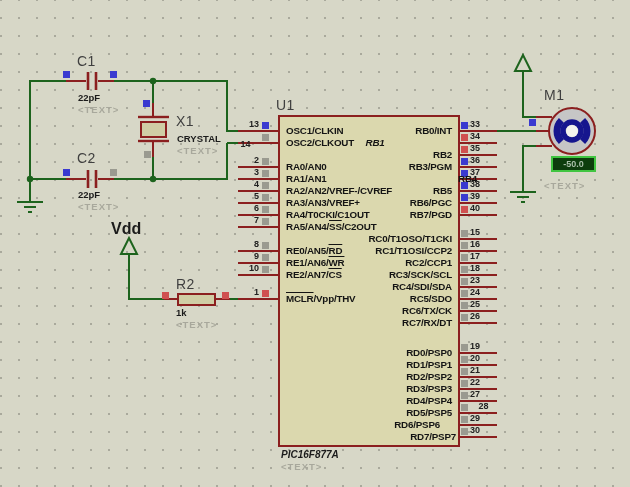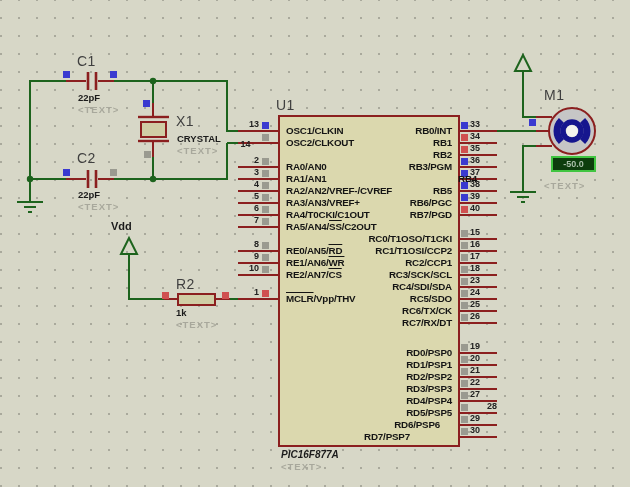--- a/index.html
+++ b/index.html
@@ -188,21 +188,21 @@
       <div class="sq red" style="left: 262px; top: 290px;"></div>
       <div class="pin-num" style="left: 232px; top: 287px; width: 27px; text-align: right;">1</div>
       <div class="pin-name" style="left: 286px; top: 293px;"><span class="over">MCLR</span><span>/Vpp/THV</span></div>
       <div class="pin-stub" style="left: 460px; top: 130px; width: 37px;"></div>
       <div class="sq blue" style="left: 461px; top: 122px;"></div>
       <div class="pin-num" style="left: 470px; top: 119px; width: 27px; text-align: left;">33</div>
       <div class="pin-name" style="left: 298px; top: 125px; width: 154px; text-align: right;"><span>RB0/INT</span></div>
       <div class="pin-stub" style="left: 460px; top: 142px; width: 37px;"></div>
       <div class="sq red" style="left: 461px; top: 134px;"></div>
       <div class="pin-num" style="left: 470px; top: 131px; width: 27px; text-align: left;">34</div>
-      <div class="pin-name" style="left: 298px; top: 137px; width: 154px; text-align: right;"><span>RB1</span></div>
+      <div class="pin-name" style="left: 298px; top: 137px; width: 154px; text-align: center; font-style: italic;"><span>RB1</span></div>
       <div class="pin-stub" style="left: 460px; top: 154px; width: 37px;"></div>
       <div class="sq red" style="left: 461px; top: 146px;"></div>
       <div class="pin-num" style="left: 470px; top: 143px; width: 27px; text-align: left;">35</div>
       <div class="pin-name" style="left: 298px; top: 149px; width: 154px; text-align: right;"><span>RB2</span></div>
       <div class="pin-stub" style="left: 460px; top: 166px; width: 37px;"></div>
       <div class="sq blue" style="left: 461px; top: 158px;"></div>
       <div class="pin-num" style="left: 470px; top: 155px; width: 27px; text-align: left;">36</div>
       <div class="pin-name" style="left: 298px; top: 161px; width: 154px; text-align: right;"><span>RB3/PGM</span></div>
       <div class="pin-stub" style="left: 460px; top: 178px; width: 37px;"></div>
       <div class="sq blue" style="left: 461px; top: 170px;"></div>
@@ -267,30 +267,30 @@
       <div class="pin-stub" style="left: 460px; top: 388px; width: 37px;"></div>
       <div class="sq gray" style="left: 461px; top: 380px;"></div>
       <div class="pin-num" style="left: 470px; top: 377px; width: 27px; text-align: left;">22</div>
       <div class="pin-name" style="left: 298px; top: 383px; width: 154px; text-align: right;"><span>RD3/PSP3</span></div>
       <div class="pin-stub" style="left: 460px; top: 400px; width: 37px;"></div>
       <div class="sq gray" style="left: 461px; top: 392px;"></div>
       <div class="pin-num" style="left: 470px; top: 389px; width: 27px; text-align: left;">27</div>
       <div class="pin-name" style="left: 298px; top: 395px; width: 154px; text-align: right;"><span>RD4/PSP4</span></div>
       <div class="pin-stub" style="left: 460px; top: 412px; width: 37px;"></div>
       <div class="sq gray" style="left: 461px; top: 404px;"></div>
-      <div class="pin-num" style="left: 470px; top: 401px; width: 27px; text-align: right;">28</div>
+      <div class="pin-num" style="left: 470px; top: 401px; width: 27px; text-align: center;">28</div>
       <div class="pin-name" style="left: 298px; top: 407px; width: 154px; text-align: right;"><span>RD5/PSP5</span></div>
       <div class="pin-stub" style="left: 460px; top: 424px; width: 37px;"></div>
       <div class="sq gray" style="left: 461px; top: 416px;"></div>
       <div class="pin-num" style="left: 470px; top: 413px; width: 27px; text-align: left;">29</div>
       <div class="pin-name" style="left: 286px; top: 419px; width: 154px; text-align: right;"><span>RD6/PSP6</span></div>
       <div class="pin-stub" style="left: 460px; top: 436px; width: 37px;"></div>
       <div class="sq gray" style="left: 461px; top: 428px;"></div>
       <div class="pin-num" style="left: 470px; top: 425px; width: 27px; text-align: left;">30</div>
-      <div class="pin-name" style="left: 310px; top: 431px; width: 154px; text-align: center;"><span>RD7/PSP7</span></div>
+      <div class="pin-name" style="left: 302px; top: 431px; width: 154px; text-align: right;"><span>RD7/PSP7</span></div>
     </div>
 
   <div class="abs ref-label" style="left:276px; top:97px;">U1</div>
   <div class="abs val-label" style="left:281px; top:449px; font-size:10px;font-style:italic;">PIC16F877A</div>
   <div class="abs ph-label" style="left:281px; top:461px;">&lt;TEXT&gt;</div>
 
   <div class="abs ref-label" style="left:77px; top:53px;">C1</div>
   <div class="abs val-label" style="left:78px; top:92px;">22pF</div>
   <div class="abs ph-label" style="left:78px; top:104px;">&lt;TEXT&gt;</div>
 
@@ -302,16 +302,16 @@
   <div class="abs val-label" style="left:177px; top:133px;">CRYSTAL</div>
   <div class="abs ph-label" style="left:177px; top:145px;">&lt;TEXT&gt;</div>
 
   <div class="abs ref-label" style="left:176px; top:276px;">R2</div>
   <div class="abs val-label" style="left:176px; top:307px;">1k</div>
   <div class="abs ph-label" style="left:176px; top:319px;">&lt;TEXT&gt;</div>
 
   <div class="abs ref-label" style="left:544px; top:87px;">M1</div>
   <div class="abs ph-label" style="left:544px; top:180px;">&lt;TEXT&gt;</div>
 
-  <div class="abs val-label" style="left:111px; top:220px; font-size:11px;">Vdd</div>
+  <div class="abs val-label" style="left:111px; top:220px; font-size:16px;">Vdd</div>
 
   <div id="servo-display">-50.0</div>
 </div>
 
 </body></html>

